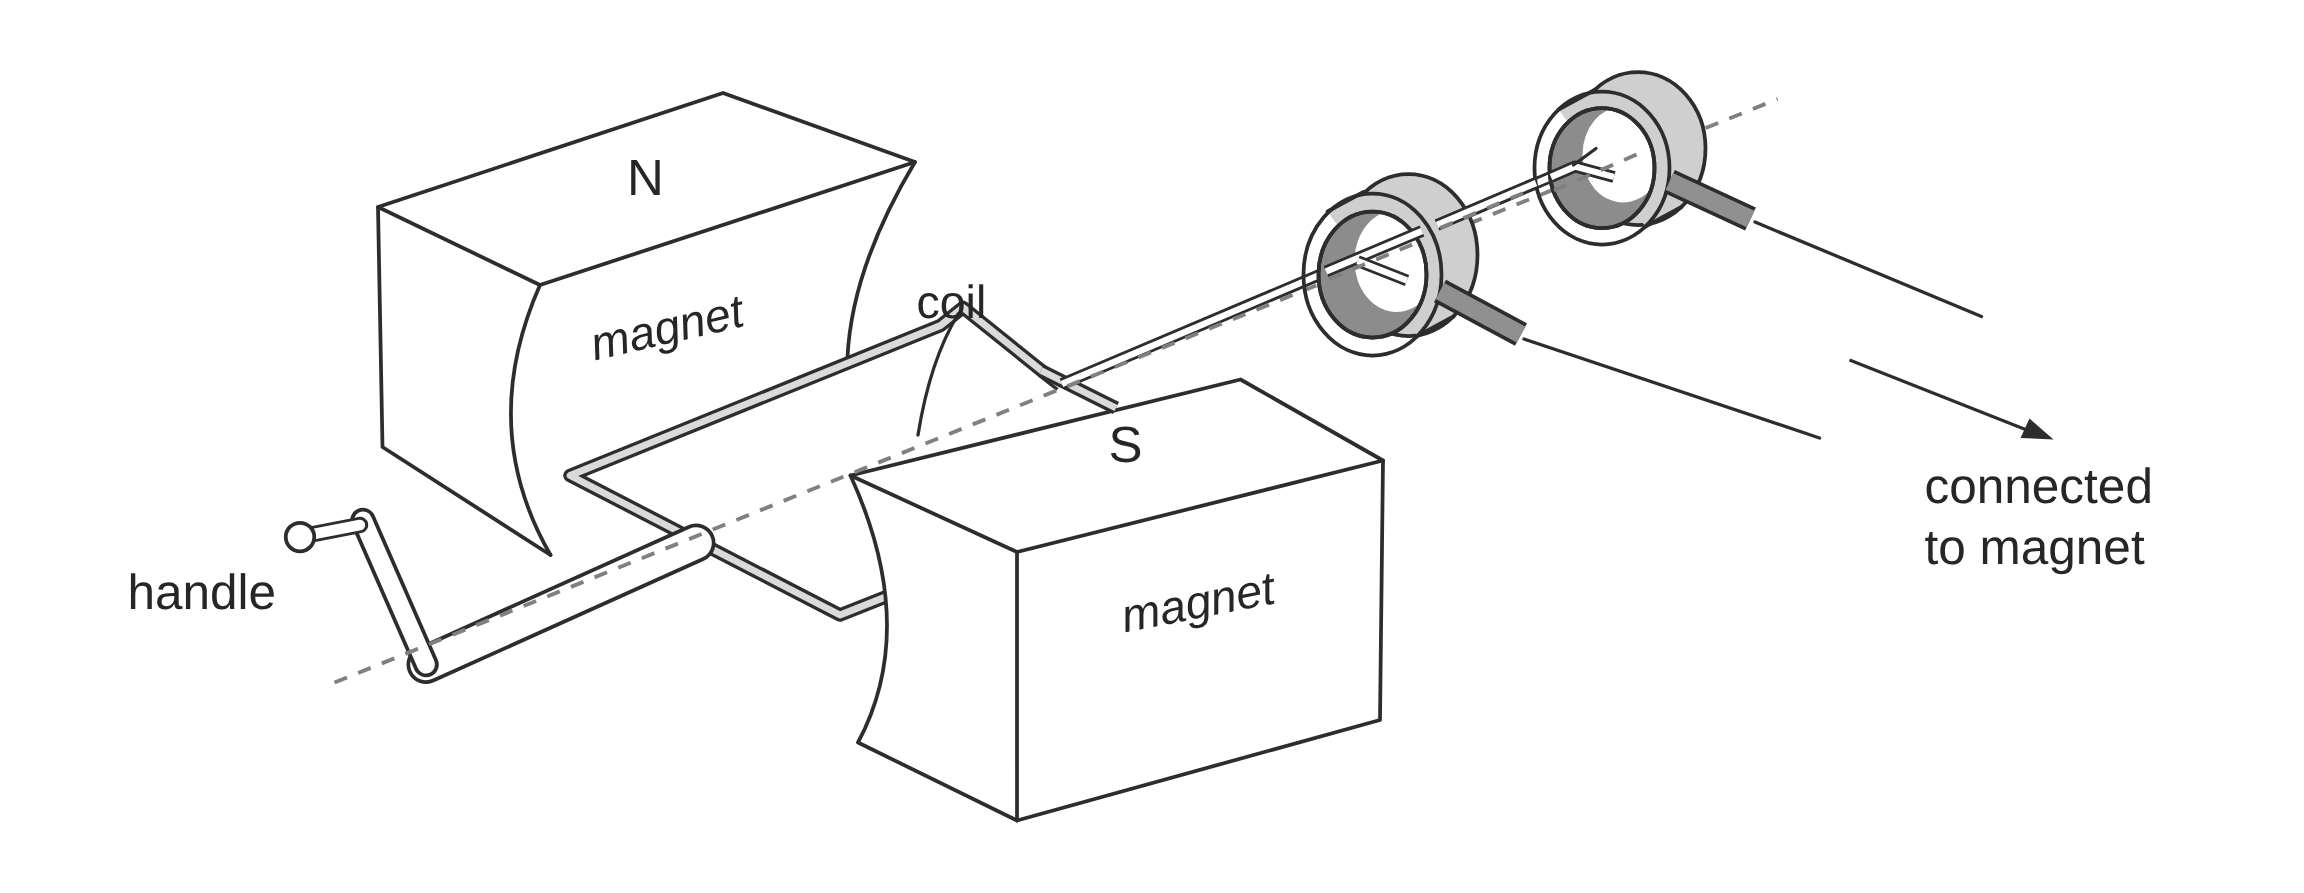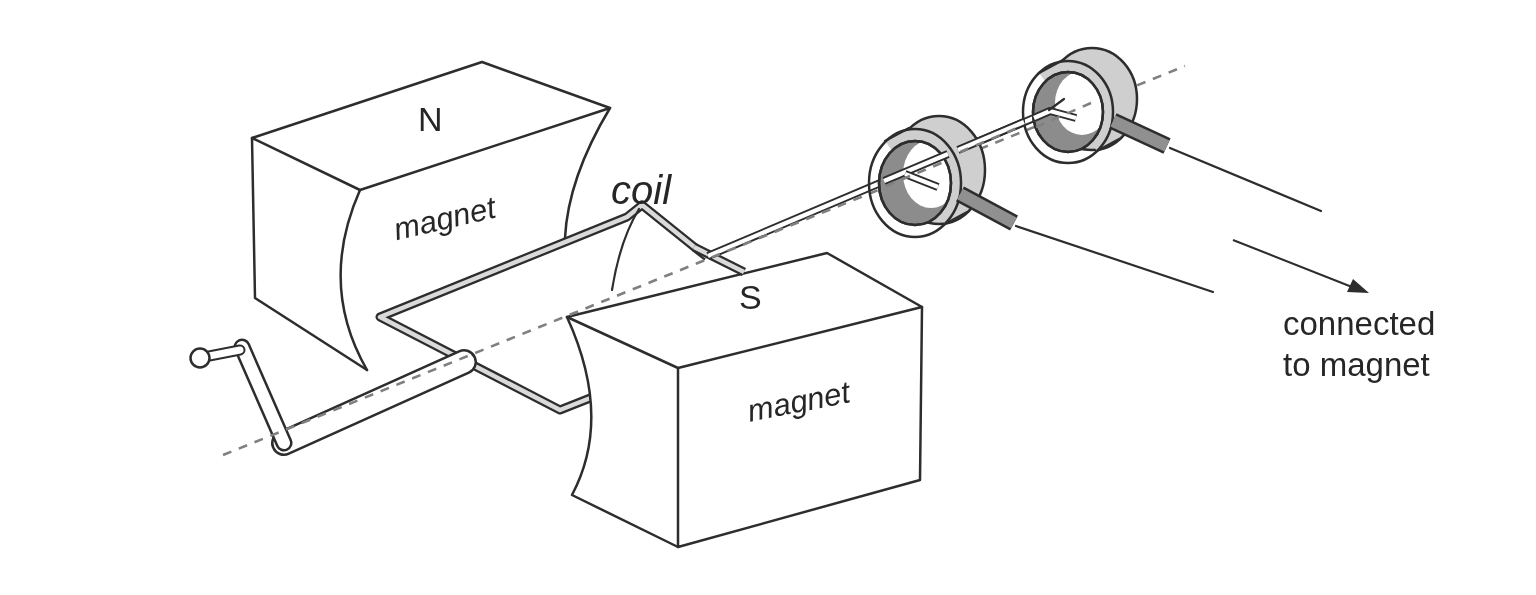--- a/index.html
+++ b/index.html
@@ -136,20 +136,21 @@
     <g>
       <path d="M1233,240 L1352,287" stroke="#2d2d2d" stroke-width="2" fill="none"></path>
       <polygon points="1369,293 1347,292 1353,279" fill="#2d2d2d"></polygon>
     </g>
 
     <path class="thin" d="M639,209 Q620,240 612,290" stroke-width="2"></path>
   </svg>
 
   <div class="lbl" style="left:418px;top:100px;font-size:34px;">N</div>
   <div class="lbl it" style="left:393px;top:201px;font-size:31px;transform:rotate(-13deg);">magnet</div>
-  <div class="lbl" style="left:611px;top:168px;font-size:40px;font-style:italic;">coil</div>
+  <div class="lbl" style="left:611px;top:184px;font-size:31px;">coil</div>
   <div class="lbl" style="left:739px;top:278px;font-size:34px;">S</div>
   <div class="lbl it" style="left:747px;top:384px;font-size:31px;transform:rotate(-11deg);">magnet</div>
+  <div class="lbl" style="left:85px;top:376px;font-size:33px;">handle</div>
   <div class="lbl" style="left:1283px;top:303px;font-size:33px;line-height:41px;">
     <div>connected</div>
     <div>to magnet</div>
   </div>
 </div>
 
 </body></html>

